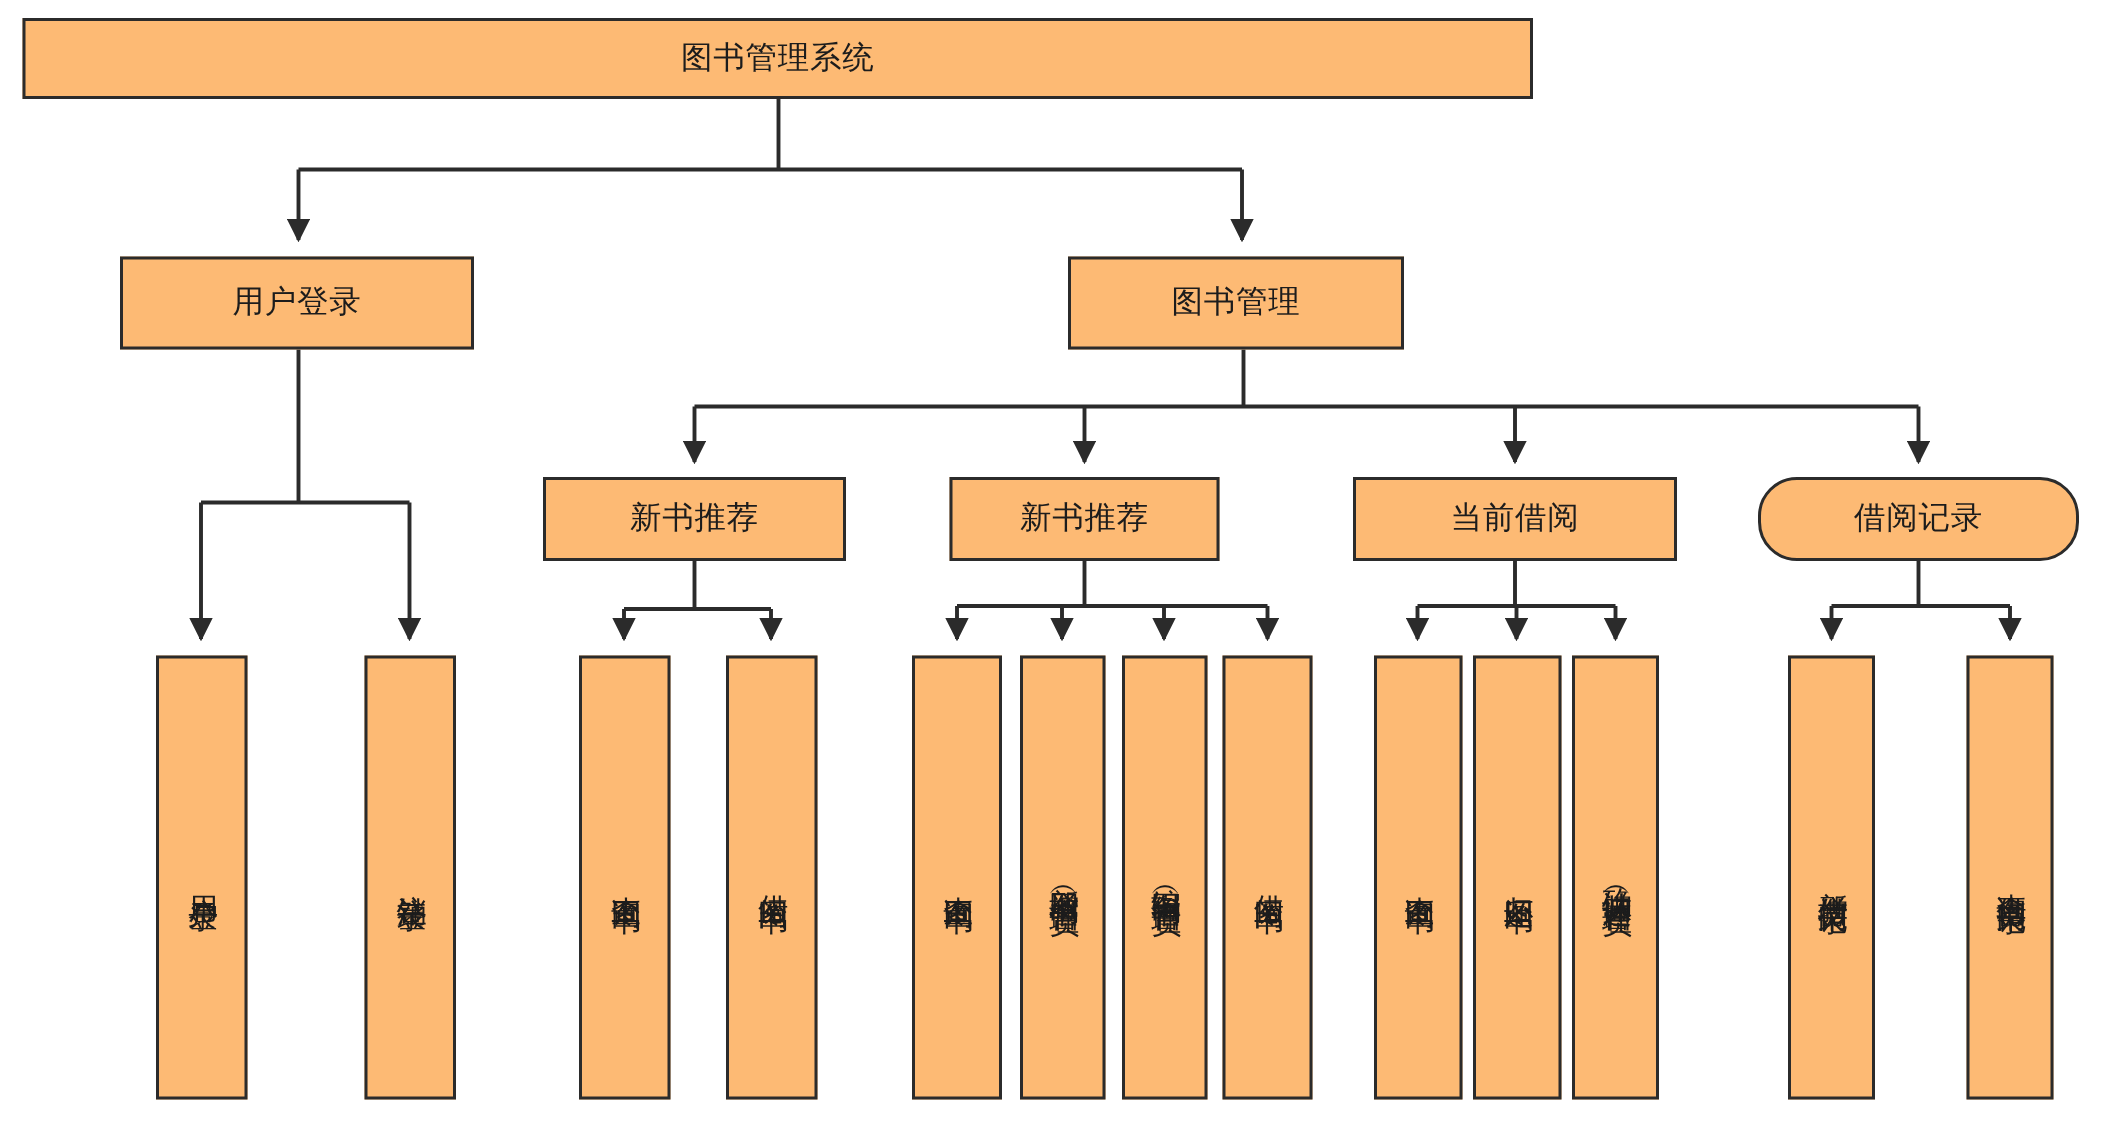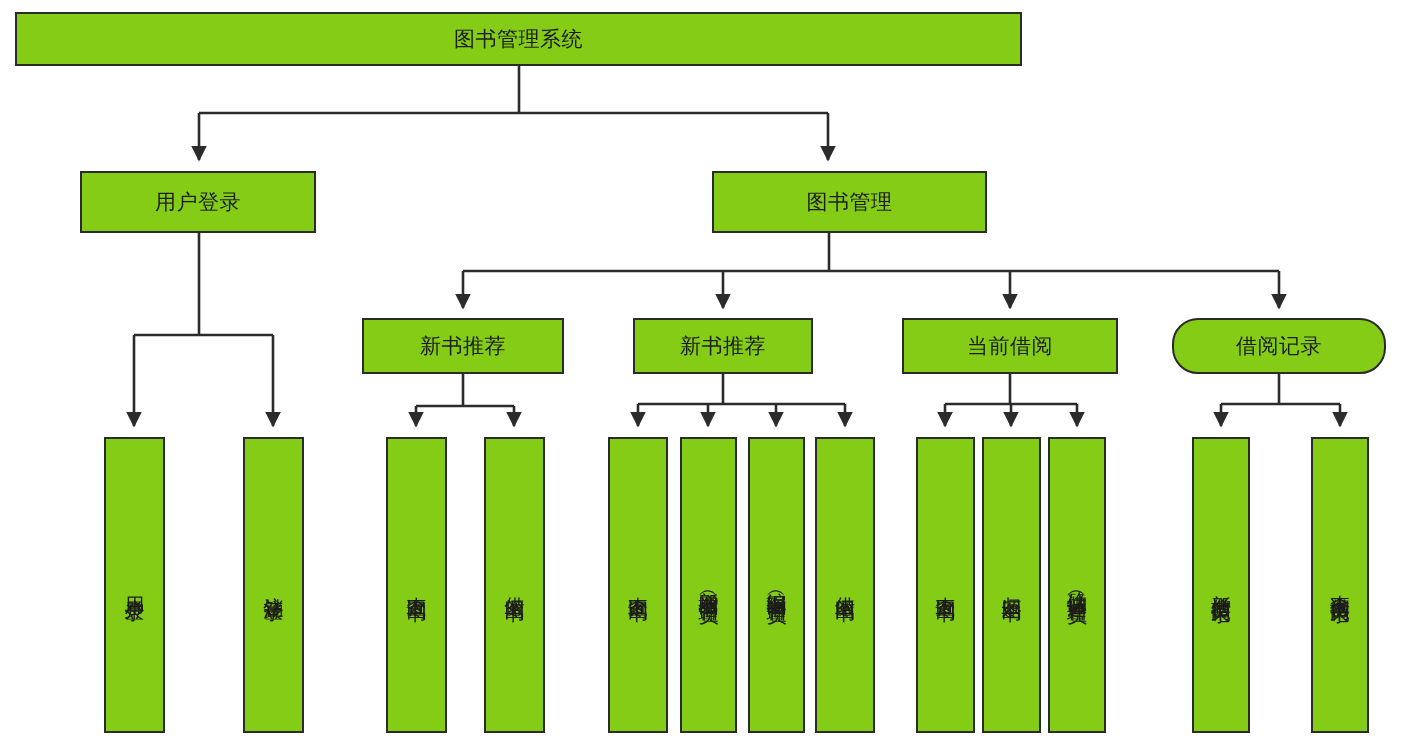--- a/index.html
+++ b/index.html
@@ -23,21 +23,21 @@
     left: 0;
     top: 0;
     width: 1405px;
     height: 747px;
     pointer-events: none;
   }
   .node {
     position: absolute;
     box-sizing: border-box;
     border: 2.5px solid #2b2b2b;
-    background: #84cc16;
+    background: #fdba74;
     display: flex;
     align-items: center;
     justify-content: center;
     color: #1c1c1c;
     text-align: center;
   }
   .node.horiz {
     font-size: 21px;
     letter-spacing: 0.5px;
     line-height: 1.2;
@@ -120,21 +120,21 @@
     </g>
   </svg>
 
   <div class="node horiz" id="node-root" style="left: 15px; top: 12px; width: 1007px; height: 54px;">
     <span class="label">图书管理系统</span>
   </div>
 
   <div class="node horiz" id="node-l2-0" style="left: 80px; top: 171px; width: 236px; height: 62px;">
     <span class="label">用户登录</span>
   </div>
-  <div class="node horiz" id="node-l2-1" style="left: 712px; top: 171px; width: 275px; height: 62px; text-align: right;">
+  <div class="node horiz" id="node-l2-1" style="left: 712px; top: 171px; width: 224px; height: 62px; text-align: right;">
     <span class="label">图书管理</span>
   </div>
 
   <div class="node horiz" id="node-l3-0" style="left: 362px; top: 318px; width: 202px; height: 56px;">
     <span class="label">新书推荐</span>
   </div>
   <div class="node horiz" id="node-l3-1" style="left: 633px; top: 318px; width: 180px; height: 56px;">
     <span class="label">新书推荐</span>
   </div>
   <div class="node horiz" id="node-l3-2" style="left: 902px; top: 318px; width: 216px; height: 56px;">

